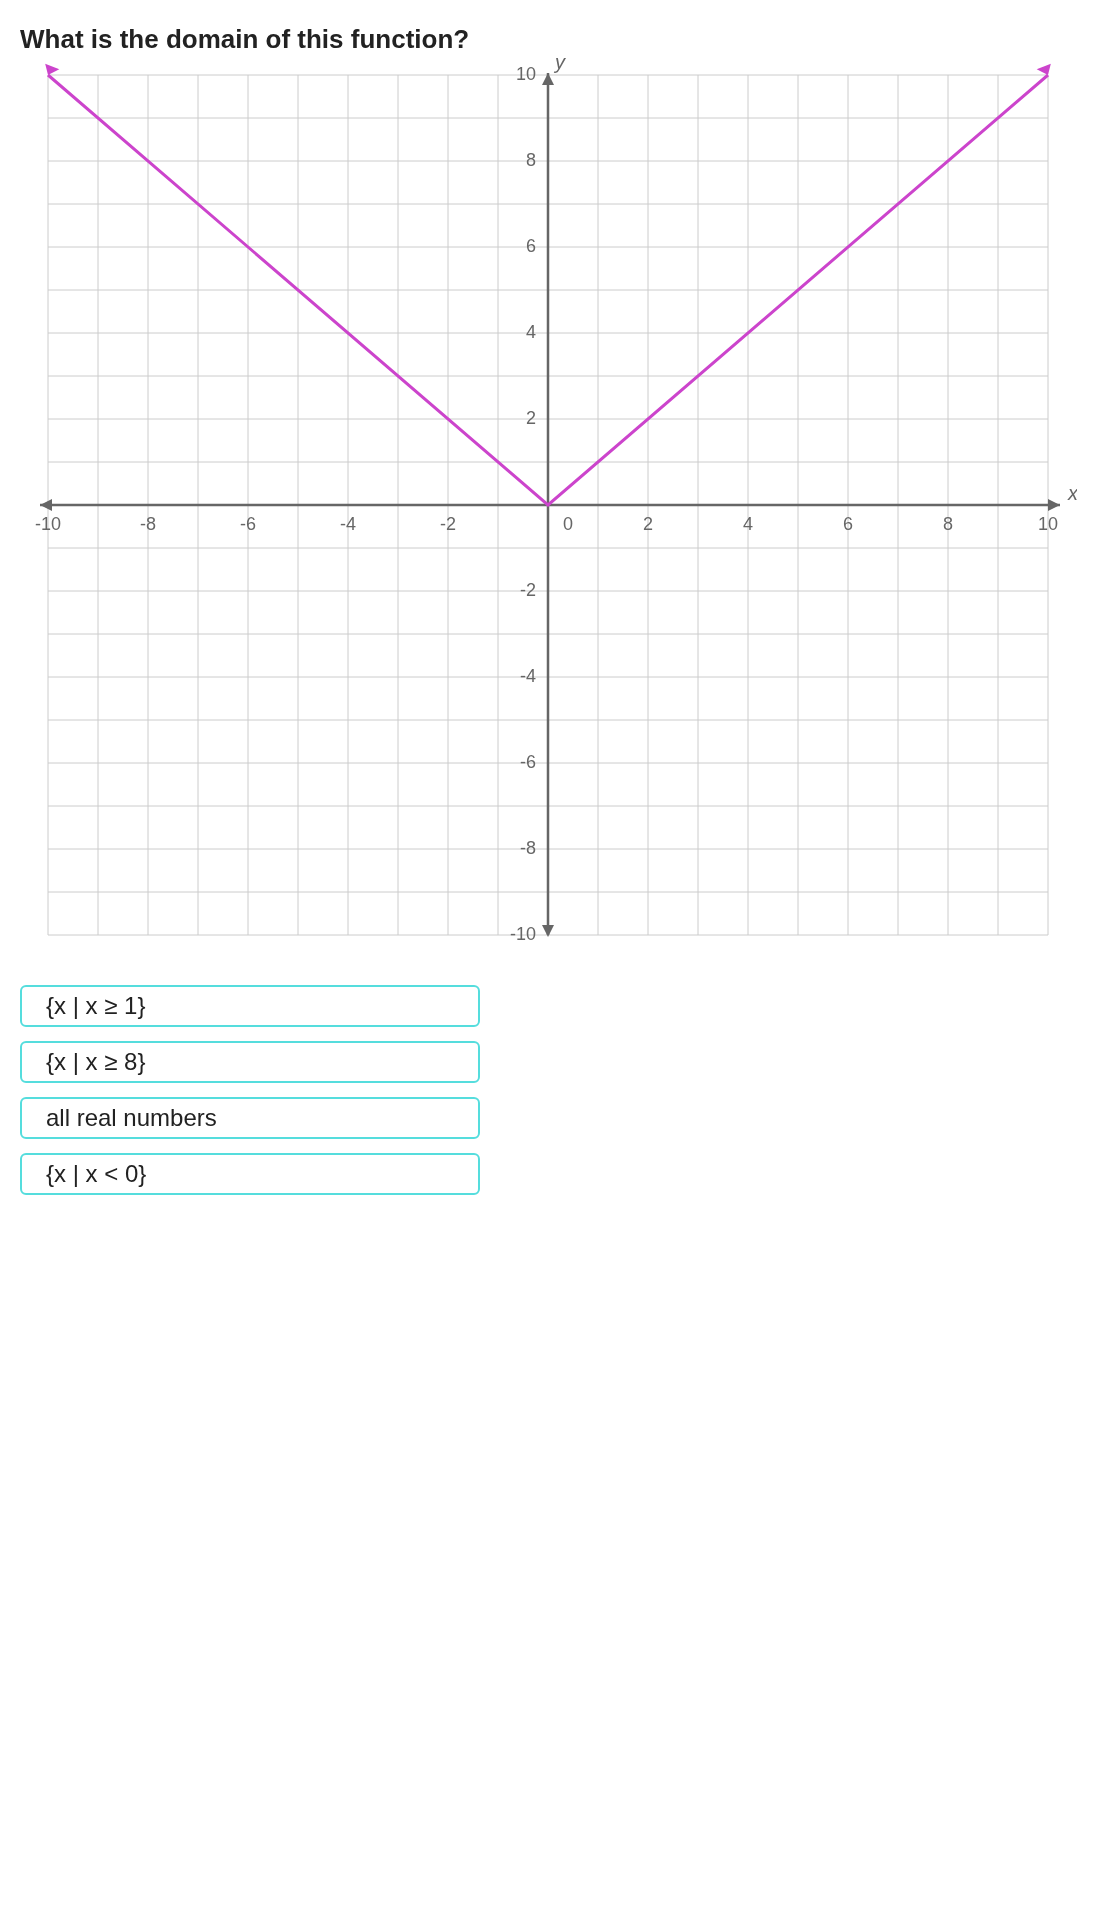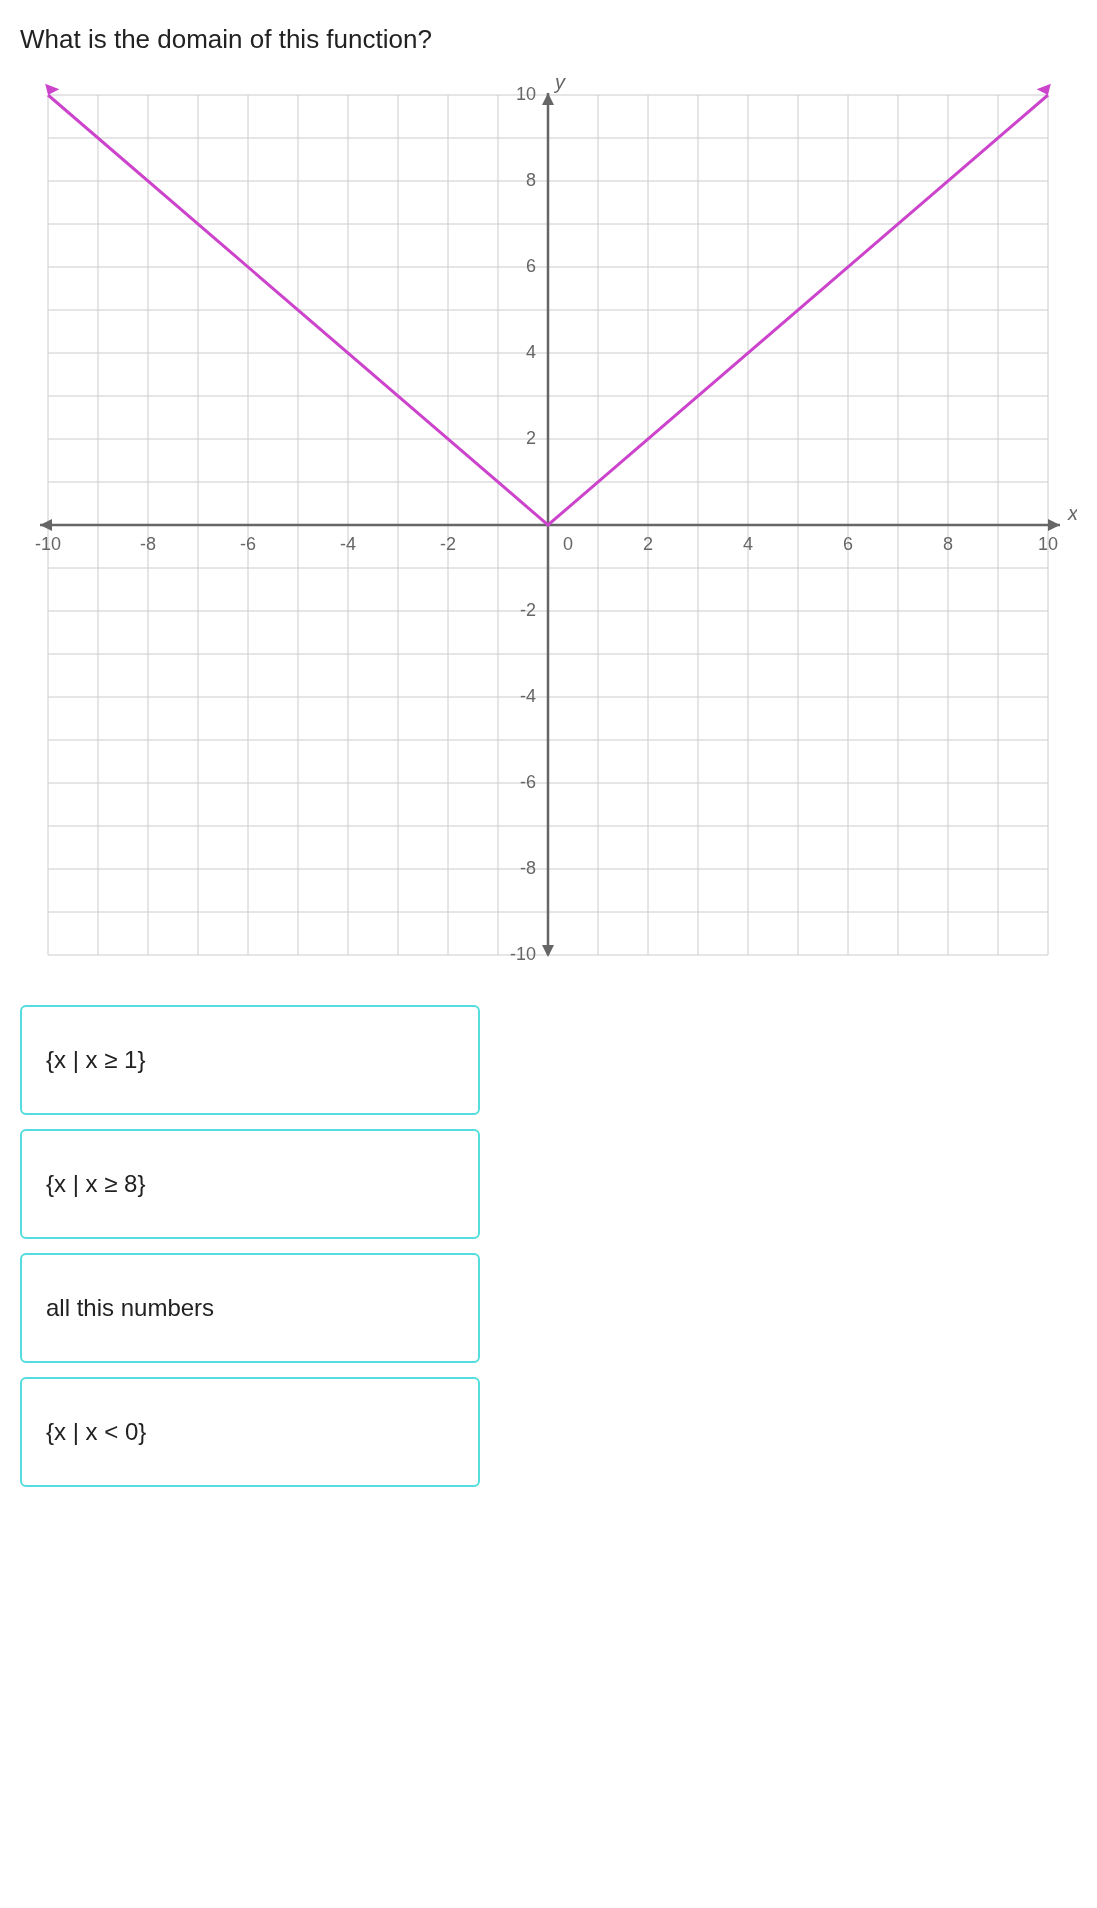--- a/index.html
+++ b/index.html
@@ -6,42 +6,41 @@
     body {
       width: 1097px;
       min-height: 1908px;
       background: #fff;
       font-family: Arial, sans-serif;
       padding: 24px 20px;
     }
     .question {
       font-size: 26px;
       color: #222;
-      margin-bottom: 20px;
-      font-weight: 400;
+      font-weight: 700;
     }
     .graph-container {
       width: 1057px;
       height: 900px;
       margin-bottom: 30px;
       position: relative;
     }
     svg.graph {
       width: 100%;
       height: 100%;
     }
     .answer-options {
       display: flex;
       flex-direction: column;
       gap: 14px;
       margin-top: 10px;
     }
     .answer-option {
       width: 460px;
-      padding: 39px 24px;
+      padding: 5px 24px;
       border: 2px solid #5dd;
       border-radius: 6px;
       background: #fff;
       font-size: 24px;
       color: #222;
       cursor: pointer;
       display: flex;
       align-items: center;
     }
   </style>
@@ -157,18 +156,18 @@
 </div>
 
 <div class="answer-options">
   <div class="answer-option">
     <span>{x | x ≥ 1}</span>
   </div>
   <div class="answer-option">
     <span>{x | x ≥ 8}</span>
   </div>
   <div class="answer-option">
-    <span>all this numbers</span>
+    <span>all real numbers</span>
   </div>
   <div class="answer-option">
     <span>{x | x &lt; 0}</span>
   </div>
 </div>
 
 </body></html>

